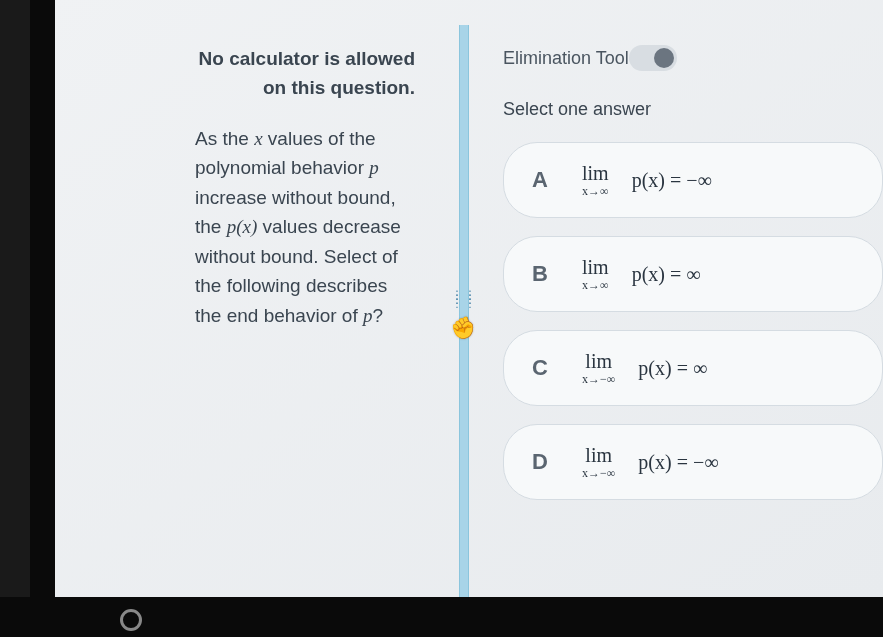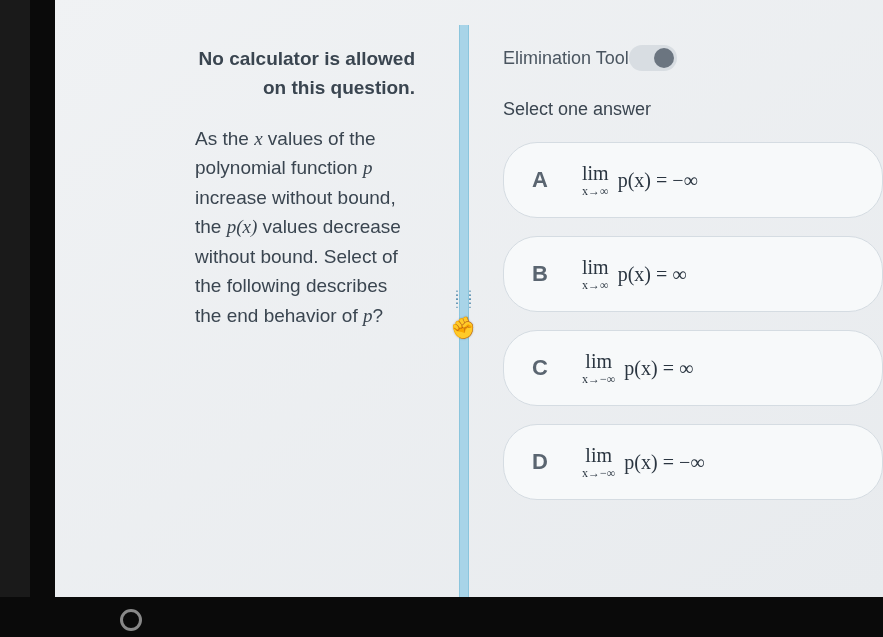--- a/index.html
+++ b/index.html
@@ -148,21 +148,21 @@
       font-weight: 600;
       color: #5a6570;
       width: 22px;
     }
     .option-math {
       font-family: 'Times New Roman', serif;
       font-size: 20px;
       color: #2a3540;
       display: flex;
       align-items: center;
-      gap: 3px;
+      gap: 17px;
     }
     .lim-block {
       display: inline-flex;
       flex-direction: column;
       align-items: center;
       line-height: 1;
       margin-right: 6px;
     }
     .lim-top {
       font-size: 20px;
@@ -193,21 +193,21 @@
 <body>
 
 <div class="screen">
   <div class="left-edge"></div>
 
   <div class="content-wrap">
 
     <div class="question-panel">
       <div class="question-instruction">No calculator is allowed on this question.</div>
       <div class="question-body">
-        <span>As the </span><span class="math-var">x</span><span> values of the polynomial function </span><span class="math-var">p</span><span> increase without bound, the </span><span class="math-var">p(x)</span><span> values decrease without bound. Select of the following describes the end behavior of </span><span class="math-var">p</span><span>?</span>
+        <span>As the </span><span class="math-var">x</span><span> values of the polynomial behavior </span><span class="math-var">p</span><span> increase without bound, the </span><span class="math-var">p(x)</span><span> values decrease without bound. Select of the following describes the end behavior of </span><span class="math-var">p</span><span>?</span>
       </div>
     </div>
 
     <div class="divider-zone">
       <div class="divider-line"></div>
       <div class="drag-dots">⋮⋮<br>⋮⋮<br>⋮⋮</div>
       <div class="drag-cursor">✊</div>
     </div>
 
     <div class="answers-panel">

